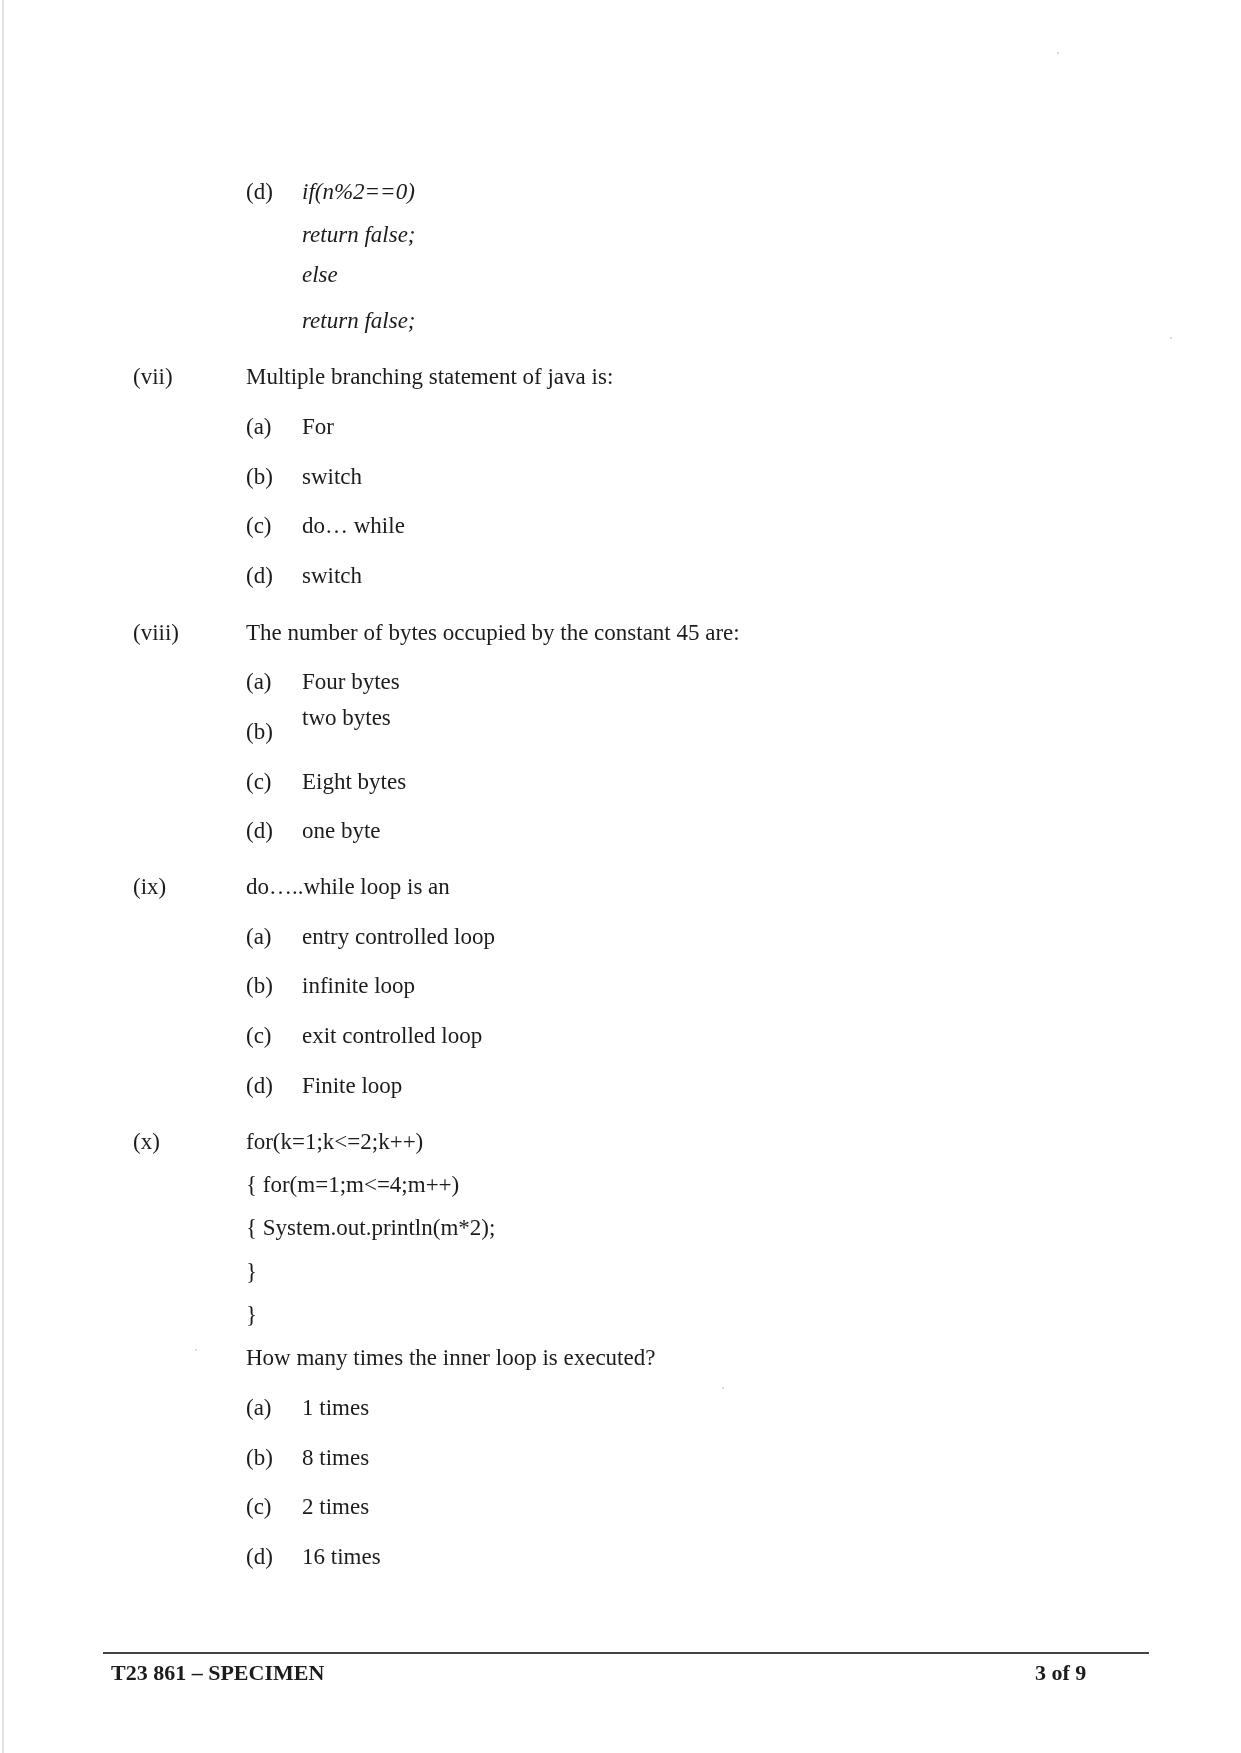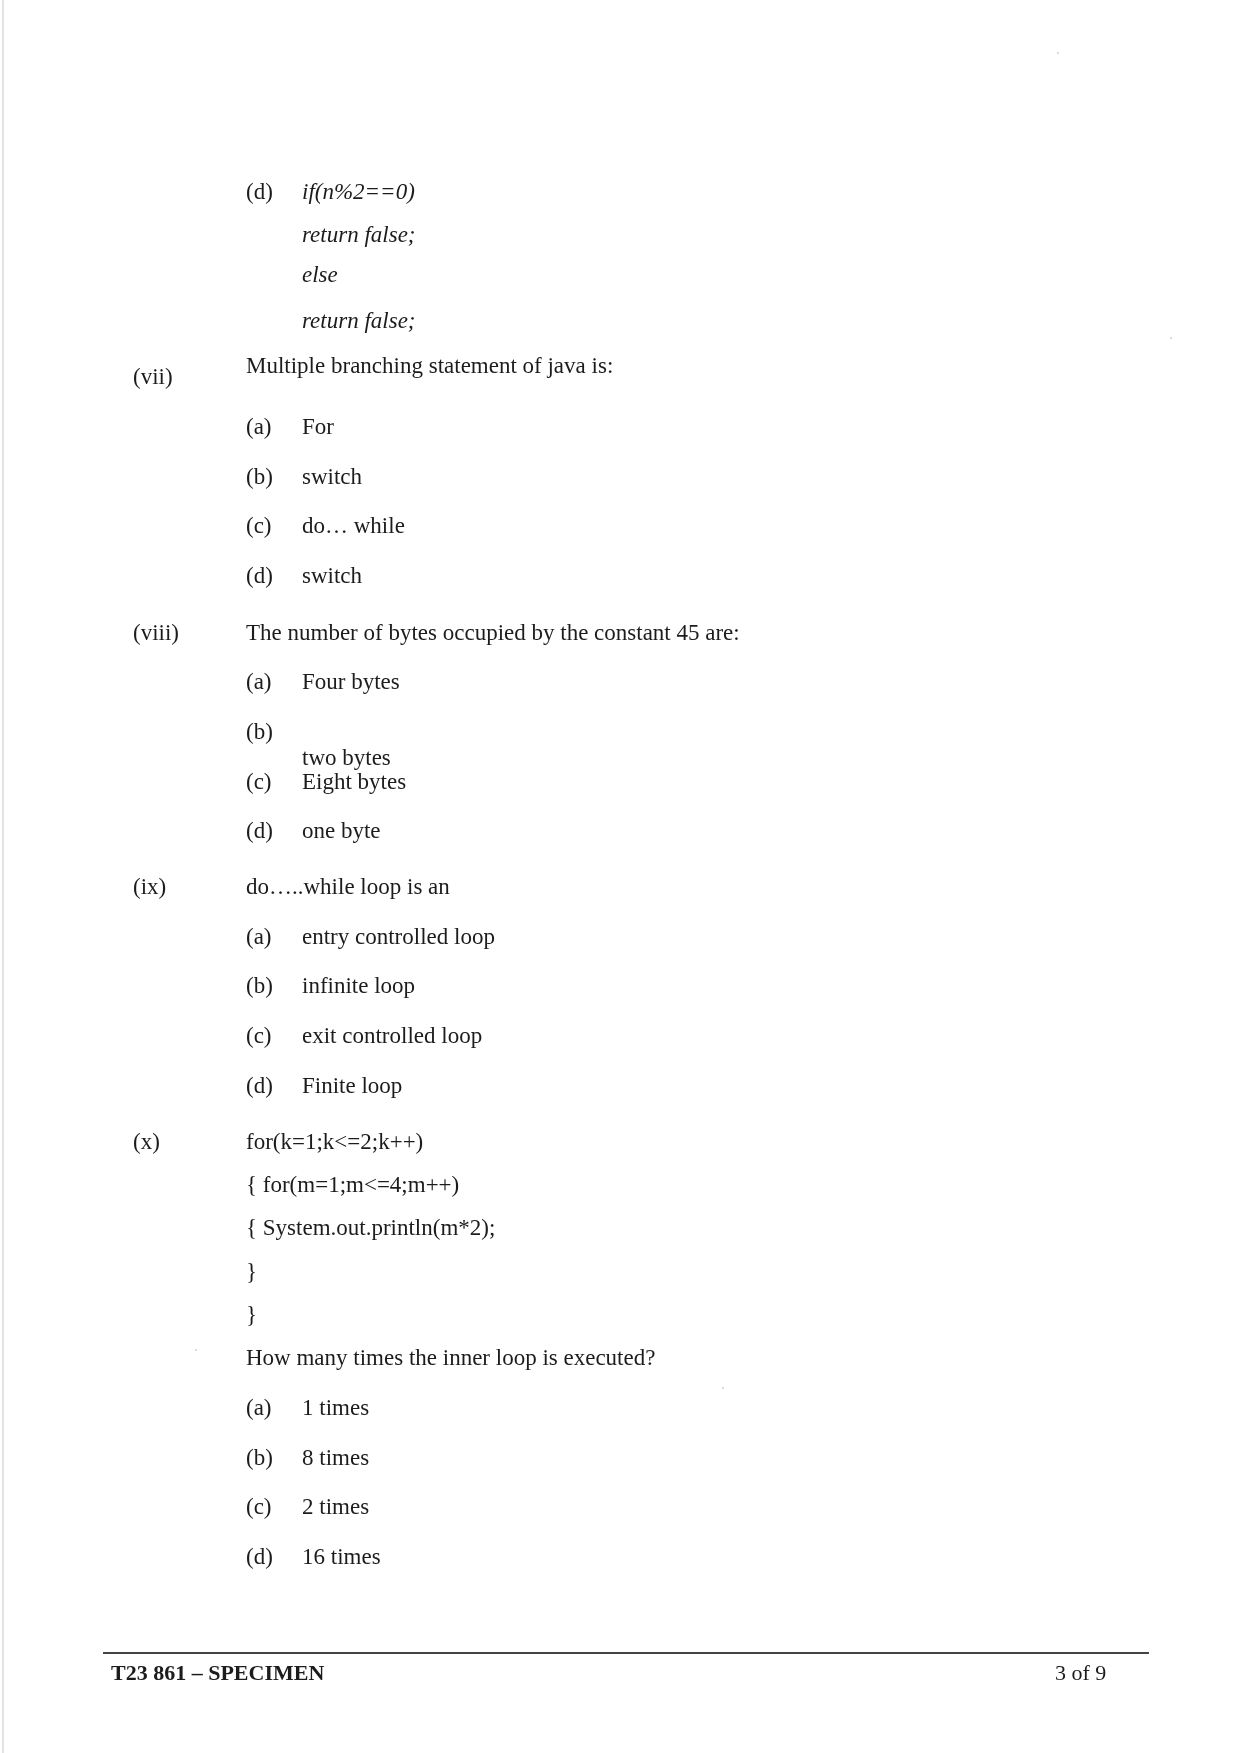--- a/index.html
+++ b/index.html
@@ -7,56 +7,56 @@
          font-family:"Liberation Serif", serif; color:#1c1c1c; }
   .edge { position:absolute; left:2px; top:0; width:2px; height:1753px; background:#e2e2e2; }
   .line { position:absolute; font-size:23px; line-height:28px; white-space:nowrap; }
   .num  { left:133px; }
   .q    { left:246px; }
   .lbl  { left:246px; }
   .opt  { left:302px;font-family:Liberation Serif, serif; }
   .code { left:302px;font-style:italic; }
   .footer-rule { position:absolute; left:103px; top:1652px; width:1046px; height:2px; background:#444; }
   .footer-left { position:absolute; left:111px; top:1660px; font-size:22px; font-weight:bold; }
-  .footer-right { position:absolute; left:1035px; top:1660px; font-size:22px; font-weight:normal;margin-left:20px; }
+  .footer-right { position:absolute; left:1035px; top:1660px; font-size:22px; font-weight:bold; }
   .speck { position:absolute; width:2px; height:2px; background:#cfcfcf; border-radius:1px; }
 </style>
 </head>
 <body>
 
 <div class="edge"></div>
 
 <div>
   <span class="line lbl" style="top:178px">(d)</span>
   <span class="line code" style="top:178px">if(n%2==0)</span>
   <span class="line code" style="top:221px">return false;</span>
   <span class="line code" style="top:261px">else</span>
   <span class="line code" style="top:307px">return false;</span>
 </div>
 
 <div>
   <span class="line num" style="top:363px">(vii)</span>
-  <span class="line q" style="top:352px">Multiple branching statement of java is:</span>
+  <span class="line q" style="top:363px">Multiple branching statement of java is:</span>
   <span class="line lbl" style="top:413px">(a)</span>
   <span class="line opt" style="top:413px">For</span>
   <span class="line lbl" style="top:463px">(b)</span>
   <span class="line opt" style="top:463px">switch</span>
   <span class="line lbl" style="top:512px">(c)</span>
   <span class="line opt" style="top:512px">do… while</span>
   <span class="line lbl" style="top:562px">(d)</span>
   <span class="line opt" style="top:562px">switch</span>
 </div>
 
 <div>
   <span class="line num" style="top:619px">(viii)</span>
   <span class="line q" style="top:619px">The number of bytes occupied by the constant 45 are:</span>
   <span class="line lbl" style="top:668px">(a)</span>
   <span class="line opt" style="top:668px">Four bytes</span>
   <span class="line lbl" style="top:718px">(b)</span>
-  <span class="line opt" style="top:744px">two bytes</span>
+  <span class="line opt" style="top:704px">two bytes</span>
   <span class="line lbl" style="top:768px">(c)</span>
   <span class="line opt" style="top:768px">Eight bytes</span>
   <span class="line lbl" style="top:817px">(d)</span>
   <span class="line opt" style="top:817px">one byte</span>
 </div>
 
 <div>
   <span class="line num" style="top:873px">(ix)</span>
   <span class="line q" style="top:873px">do…..while loop is an</span>
   <span class="line lbl" style="top:923px">(a)</span>

